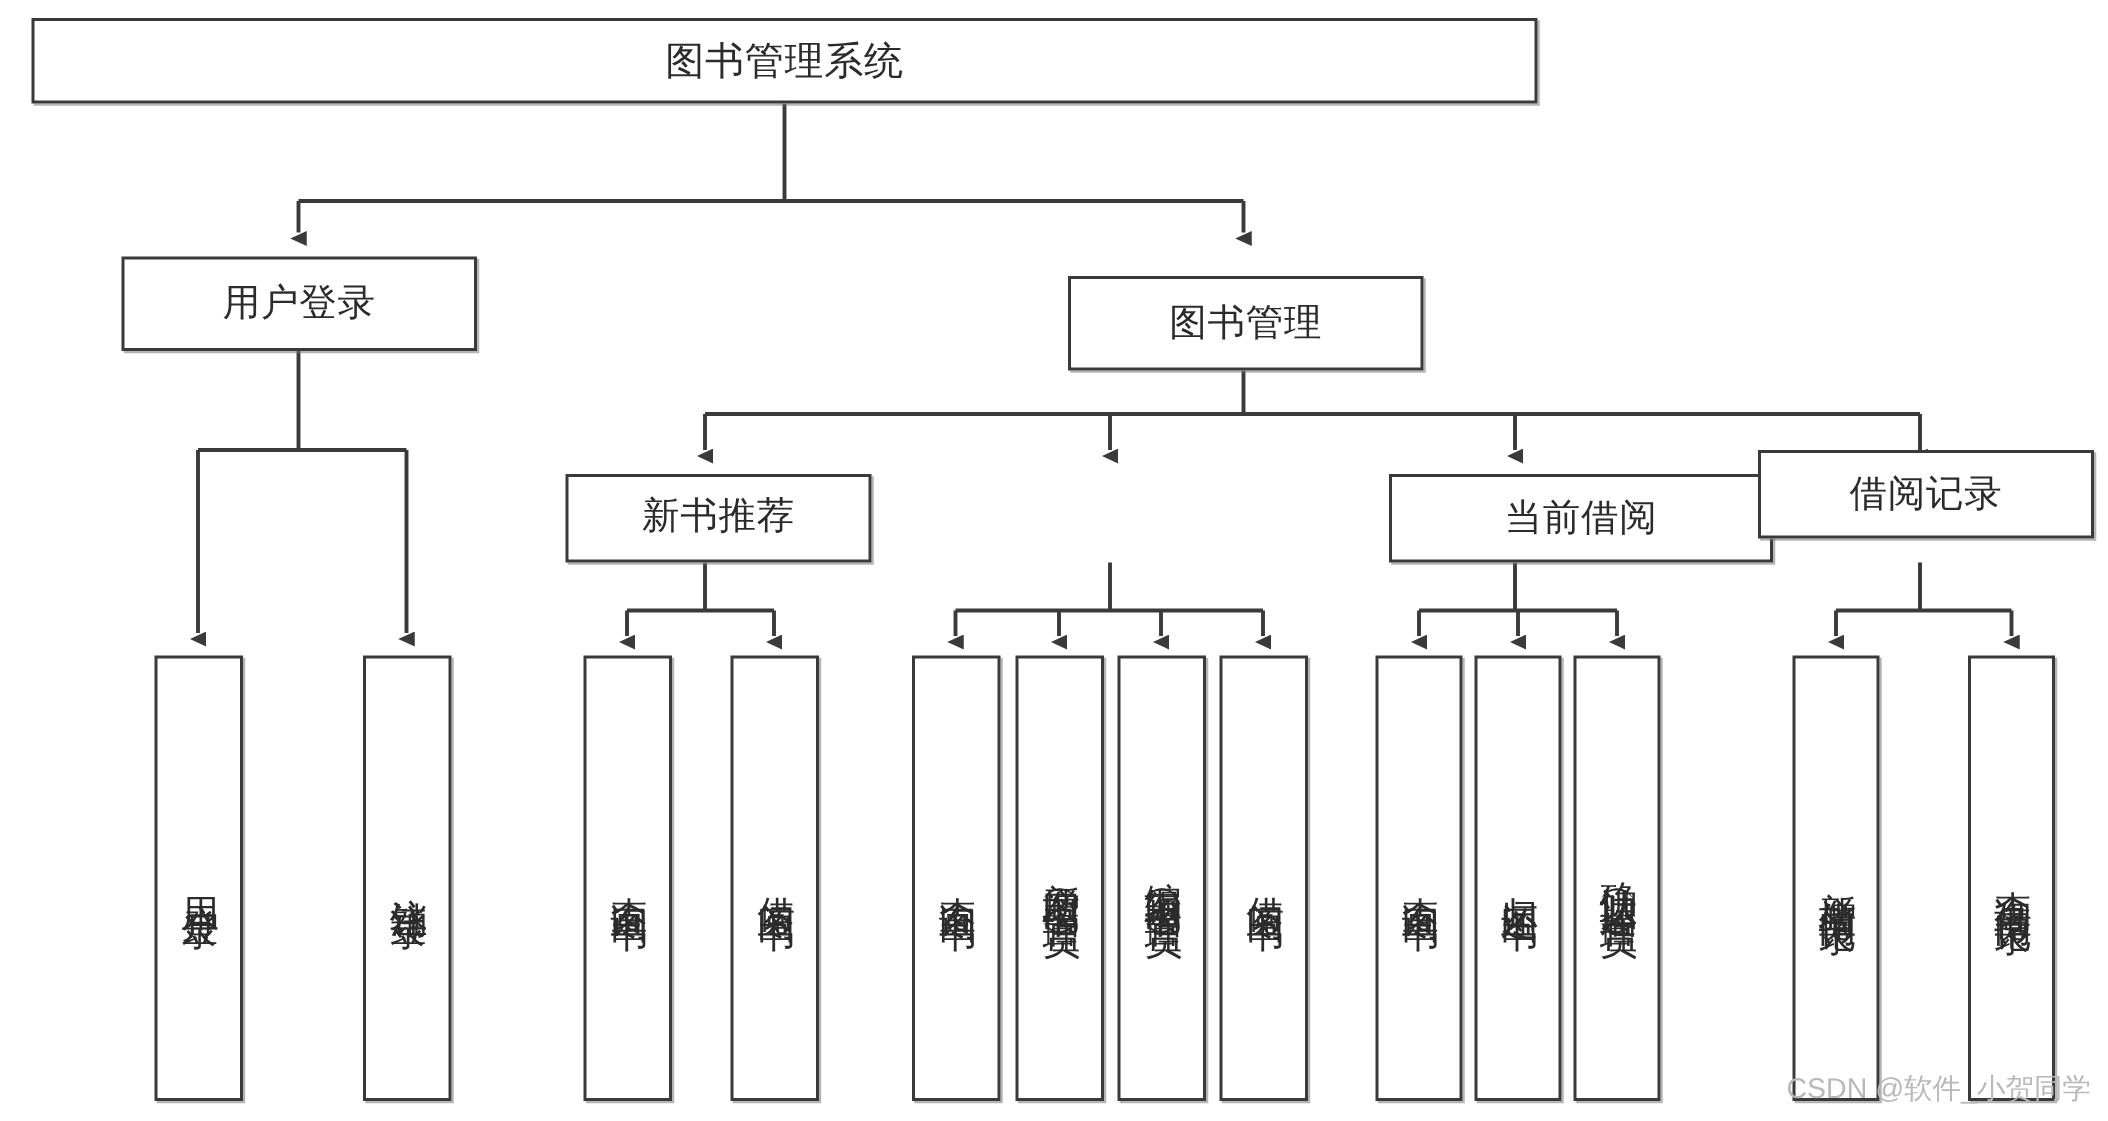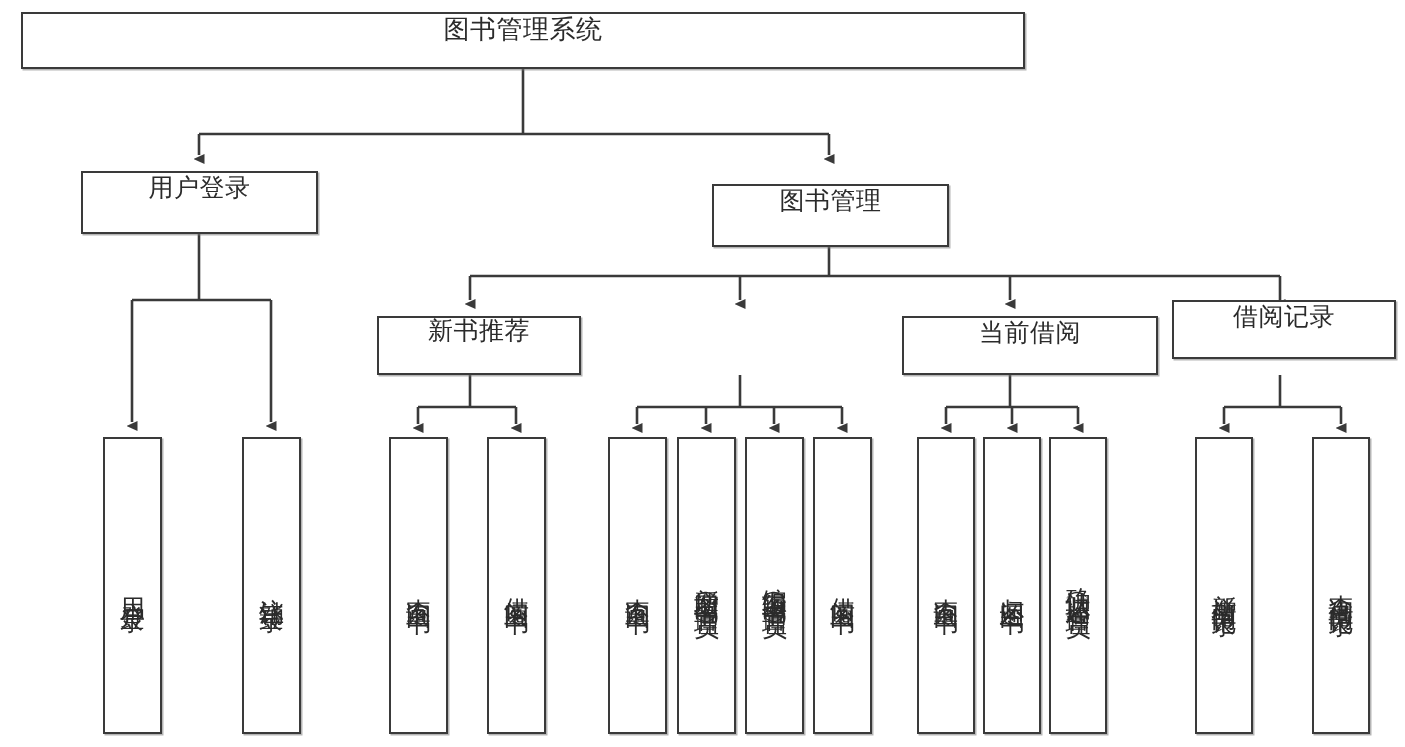--- a/index.html
+++ b/index.html
@@ -25,20 +25,21 @@
     height: 747px;
     pointer-events: none;
   }
   .node {
     position: absolute;
     box-sizing: border-box;
     background: #ffffff;
     border: 2px solid #3a3a3a;
     box-shadow: 1.5px 1.5px 0 0 rgba(120,120,120,0.55);
     display: flex;
+    align-items: center;
     justify-content: center;
     color: #2b2b2b;
     text-align: center;
     z-index: 2;
   }
   .node-label {
     display: block;
     line-height: 1.18;
     letter-spacing: 0.5px;
   }
@@ -139,21 +140,21 @@
   <div class="node h" style="left:81px; top:171px; width:237px; height:63px;">
     <span class="node-label">用户登录</span>
   </div>
   <div class="node h" style="left:712px; top:184px; width:237px; height:63px;">
     <span class="node-label">图书管理</span>
   </div>
 
   <div class="node h" style="left:377px; top:316px; width:204px; height:59px;font-family:Liberation Mono, monospace;">
     <span class="node-label">新书推荐</span>
   </div>
-  <div class="node h" style="left:902px; top:316px; width:256px; height:59px;">
+  <div class="node h" style="left:926px; top:316px; width:256px; height:59px;">
     <span class="node-label">当前借阅</span>
   </div>
   <div class="node h" style="left:1172px; top:300px; width:224px; height:59px;">
     <span class="node-label">借阅记录</span>
   </div>
 
   <div class="node v" style="left:103px; top:437px; width:59px; height:297px;">
     <span class="node-label">用户登录</span>
   </div>
   <div class="node v" style="left:242px; top:437px; width:59px; height:297px;">
@@ -190,14 +191,15 @@
     <span class="node-label">确认归还（管理员）</span>
   </div>
 
   <div class="node v" style="left:1195px; top:437px; width:58px; height:297px;">
     <span class="node-label">新增借阅记录</span>
   </div>
   <div class="node v" style="left:1312px; top:437px; width:58px; height:297px;">
     <span class="node-label">查询借阅记录</span>
   </div>
 
+  <div class="watermark">CSDN @软件_小贺同学</div>
 
 </div>
 
 </body></html>

